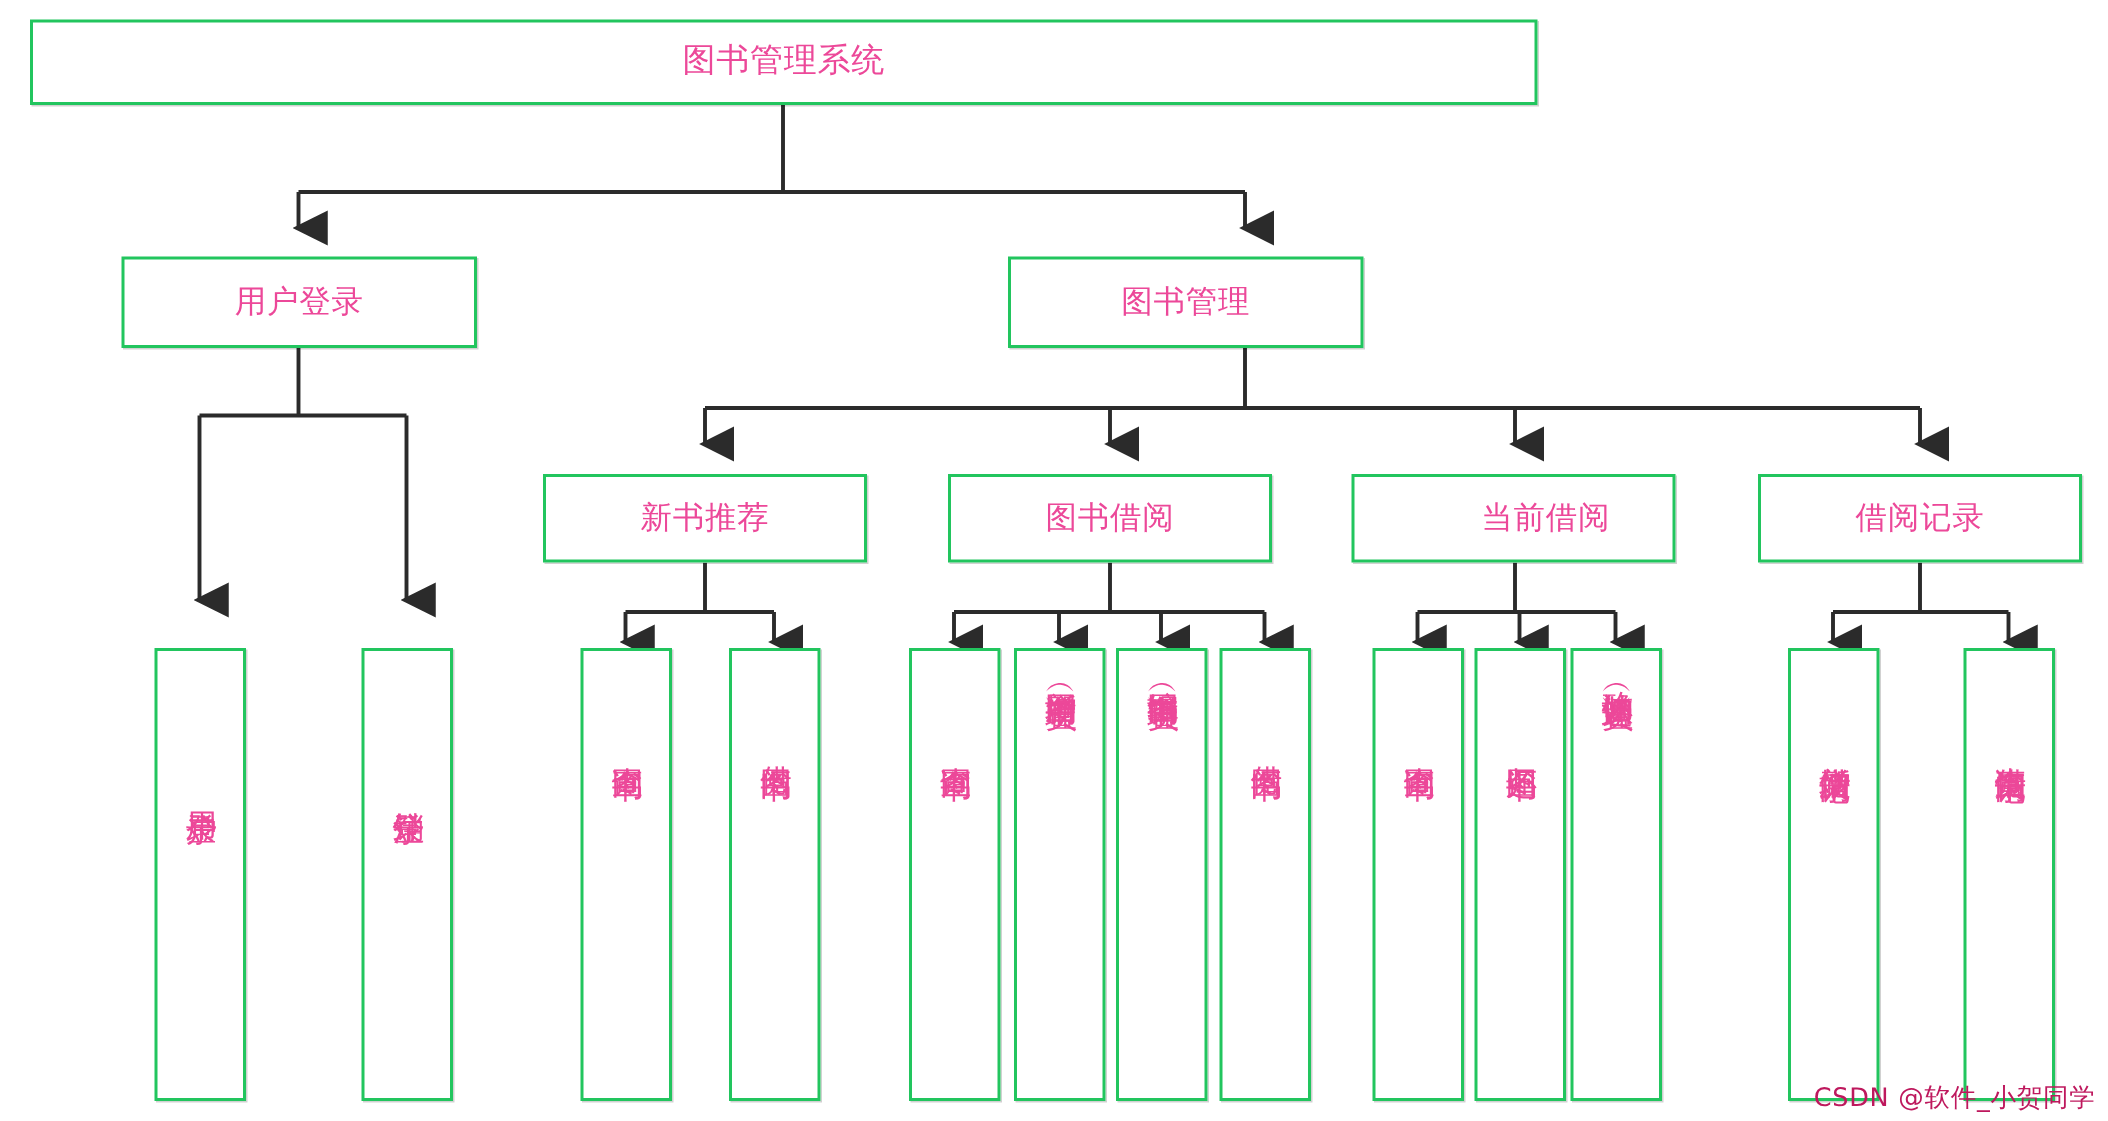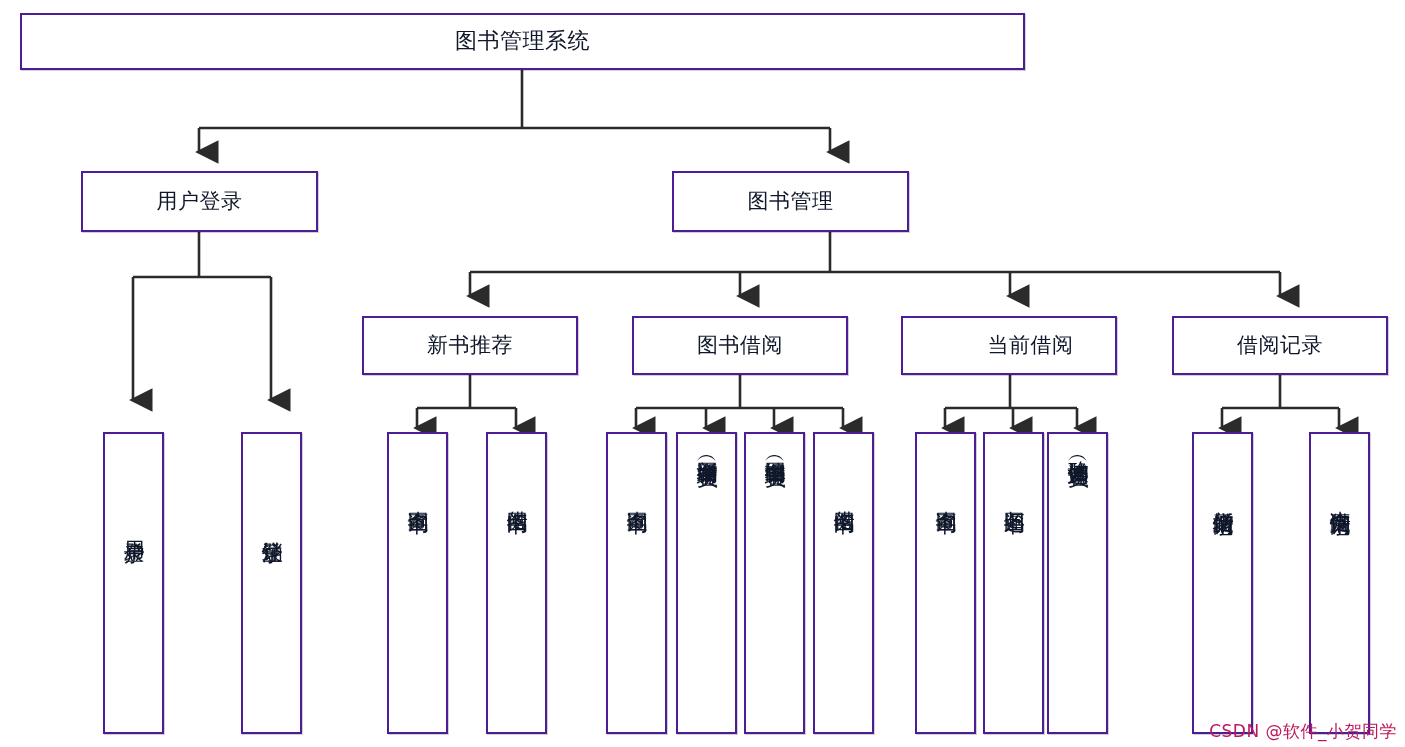--- a/index.html
+++ b/index.html
@@ -24,26 +24,26 @@
     left: 0;
     top: 0;
     width: 1405px;
     height: 747px;
     pointer-events: none;
   }
   .node {
     position: absolute;
     box-sizing: border-box;
     background: #ffffff;
-    border: 2px solid #4c1d95;
+    border: 2px solid #22c55e;
     box-shadow: 1px 1px 0 rgba(0,0,0,0.18);
     display: flex;
     align-items: center;
     justify-content: center;
-    color: #0f172a;
+    color: #ec4899;
   }
   .node.horizontal .node-label {
     writing-mode: horizontal-tb;
     font-size: 21px;
     line-height: 1.1;
     letter-spacing: 0.5px;
     white-space: nowrap;
   }
   .node.vertical {
     align-items: flex-start;

